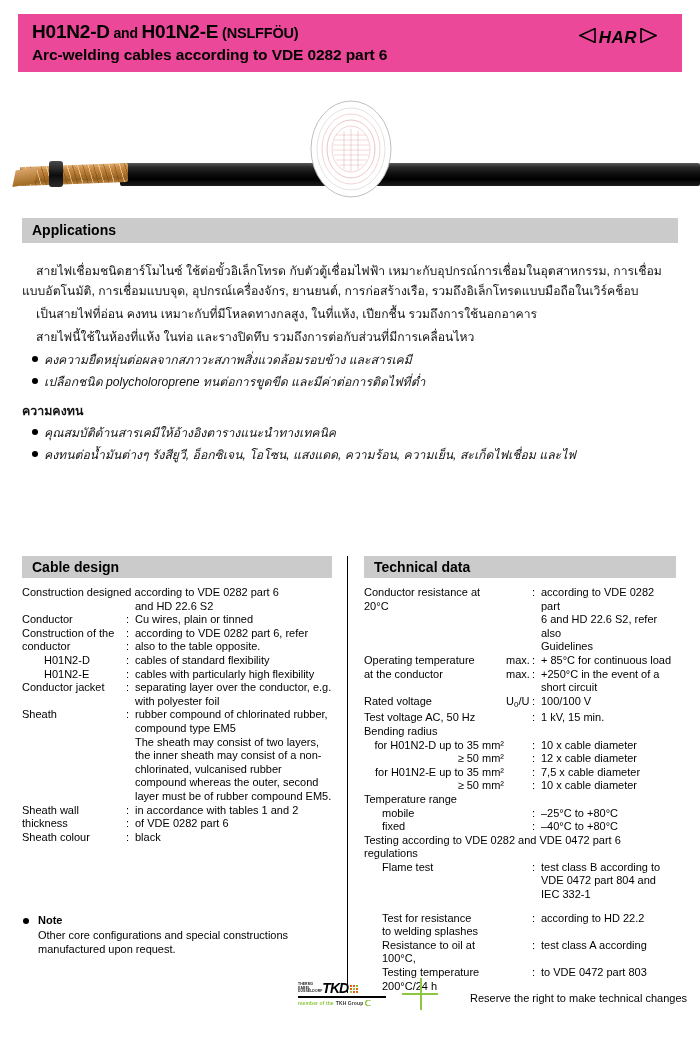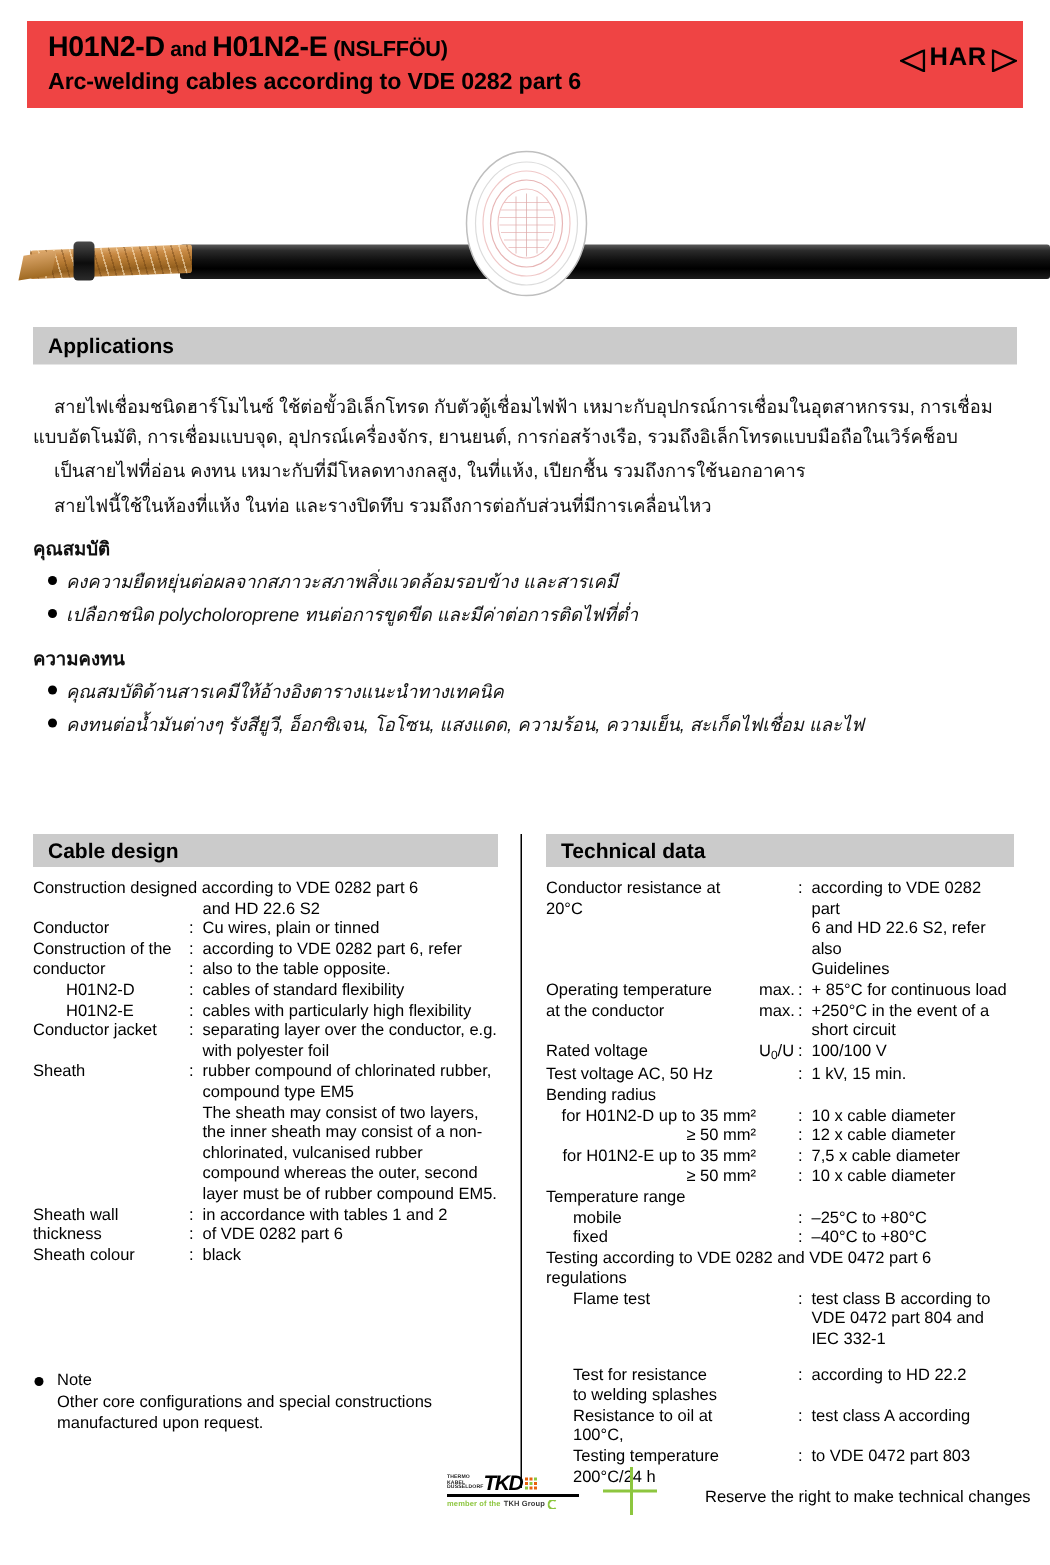--- a/index.html
+++ b/index.html
@@ -17,21 +17,21 @@
     overflow: hidden;
   }
 
   
   .header-bar {
     position: absolute;
     left: 18px;
     top: 14px;
     width: 664px;
     height: 58px;
-    background: #ef4444;
+    background: #ec4899;
     padding: 6px 14px 0 14px;
   }
   .header-line1 {
     font-size: 19px;
     font-weight: bold;
     letter-spacing: -0.2px;
     line-height: 24px;
     white-space: nowrap;
   }
   .header-line1 .small-and {
@@ -44,25 +44,26 @@
   }
   .header-line2 {
     font-size: 15.5px;
     font-weight: bold;
     line-height: 20px;
     letter-spacing: -0.1px;
     white-space: nowrap;
   }
   .har-mark {
     position: absolute;
-    right: 4px;
+    right: 25px;
     top: 14px;
     display: flex;
-    align-items: flex-end;
+    align-items: flex-start;
     gap: 3px;
+    font-style: italic;
   }
   .har-text {
     font-size: 17px;
     font-weight: bold;
     letter-spacing: 0.5px;
   }
   .tri { display: block; }
 
   
   .cable-area {
@@ -226,21 +227,21 @@
   
   .note-wrap {
     position: absolute;
     left: 22px;
     top: 914px;
     width: 320px;
     font-size: 11px;
     line-height: 13.8px;
   }
   .note-title {
-    font-weight: normal;
+    font-weight: bold;
     position: relative;
     padding-left: 16px;
     margin-bottom: 1px;
   }
   .note-title .dot {
     position: absolute;
     left: 1px;
     top: 4px;
     width: 6px;
     height: 6px;
@@ -386,21 +387,20 @@
 </div>
 
 <div class="applications-wrap">
   <div class="sec-bar app-bar">Applications</div>
 
   <div class="thai-block">
     <div class="thai-p">สายไฟเชื่อมชนิดฮาร์โมไนซ์ ใช้ต่อขั้วอิเล็กโทรด กับตัวตู้เชื่อมไฟฟ้า เหมาะกับอุปกรณ์การเชื่อมในอุตสาหกรรม, การเชื่อมแบบอัตโนมัติ, การเชื่อมแบบจุด, อุปกรณ์เครื่องจักร, ยานยนต์, การก่อสร้างเรือ, รวมถึงอิเล็กโทรดแบบมือถือในเวิร์คช็อบ</div>
     <div class="thai-p">เป็นสายไฟที่อ่อน คงทน เหมาะกับที่มีโหลดทางกลสูง, ในที่แห้ง, เปียกชื้น รวมถึงการใช้นอกอาคาร</div>
     <div class="thai-p">สายไฟนี้ใช้ในห้องที่แห้ง ในท่อ และรางปิดทึบ รวมถึงการต่อกับส่วนที่มีการเคลื่อนไหว</div>
 
-    <div class="thai-head">คุณสมบัติ</div>
     <div class="thai-li">
       <span class="dot"></span>
       <span>คงความยืดหยุ่นต่อผลจากสภาวะสภาพสิ่งแวดล้อมรอบข้าง และสารเคมี</span>
     </div>
     <div class="thai-li">
       <span class="dot"></span>
       <span>เปลือกชนิด polycholoroprene ทนต่อการขูดขีด และมีค่าต่อการติดไฟที่ต่ำ</span>
     </div>
 
     <div class="thai-head">ความคงทน</div>

